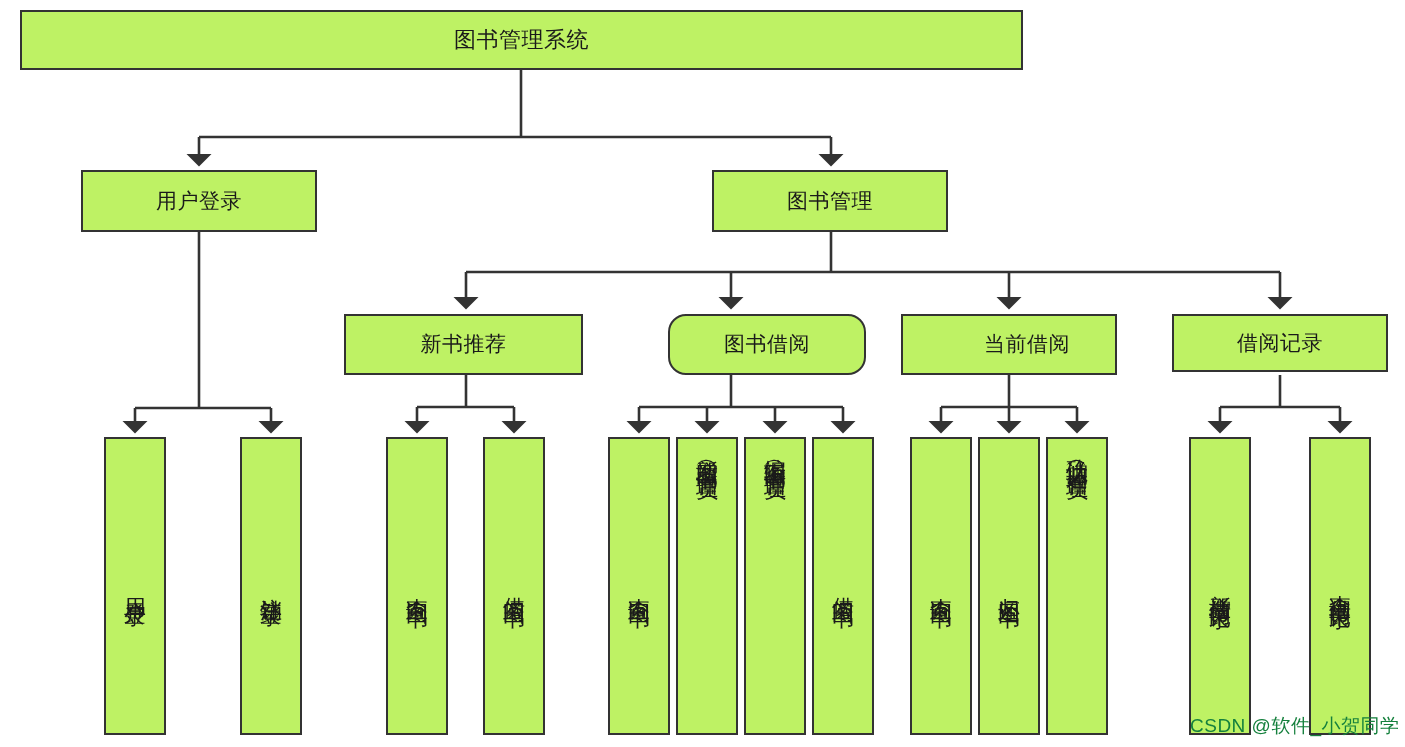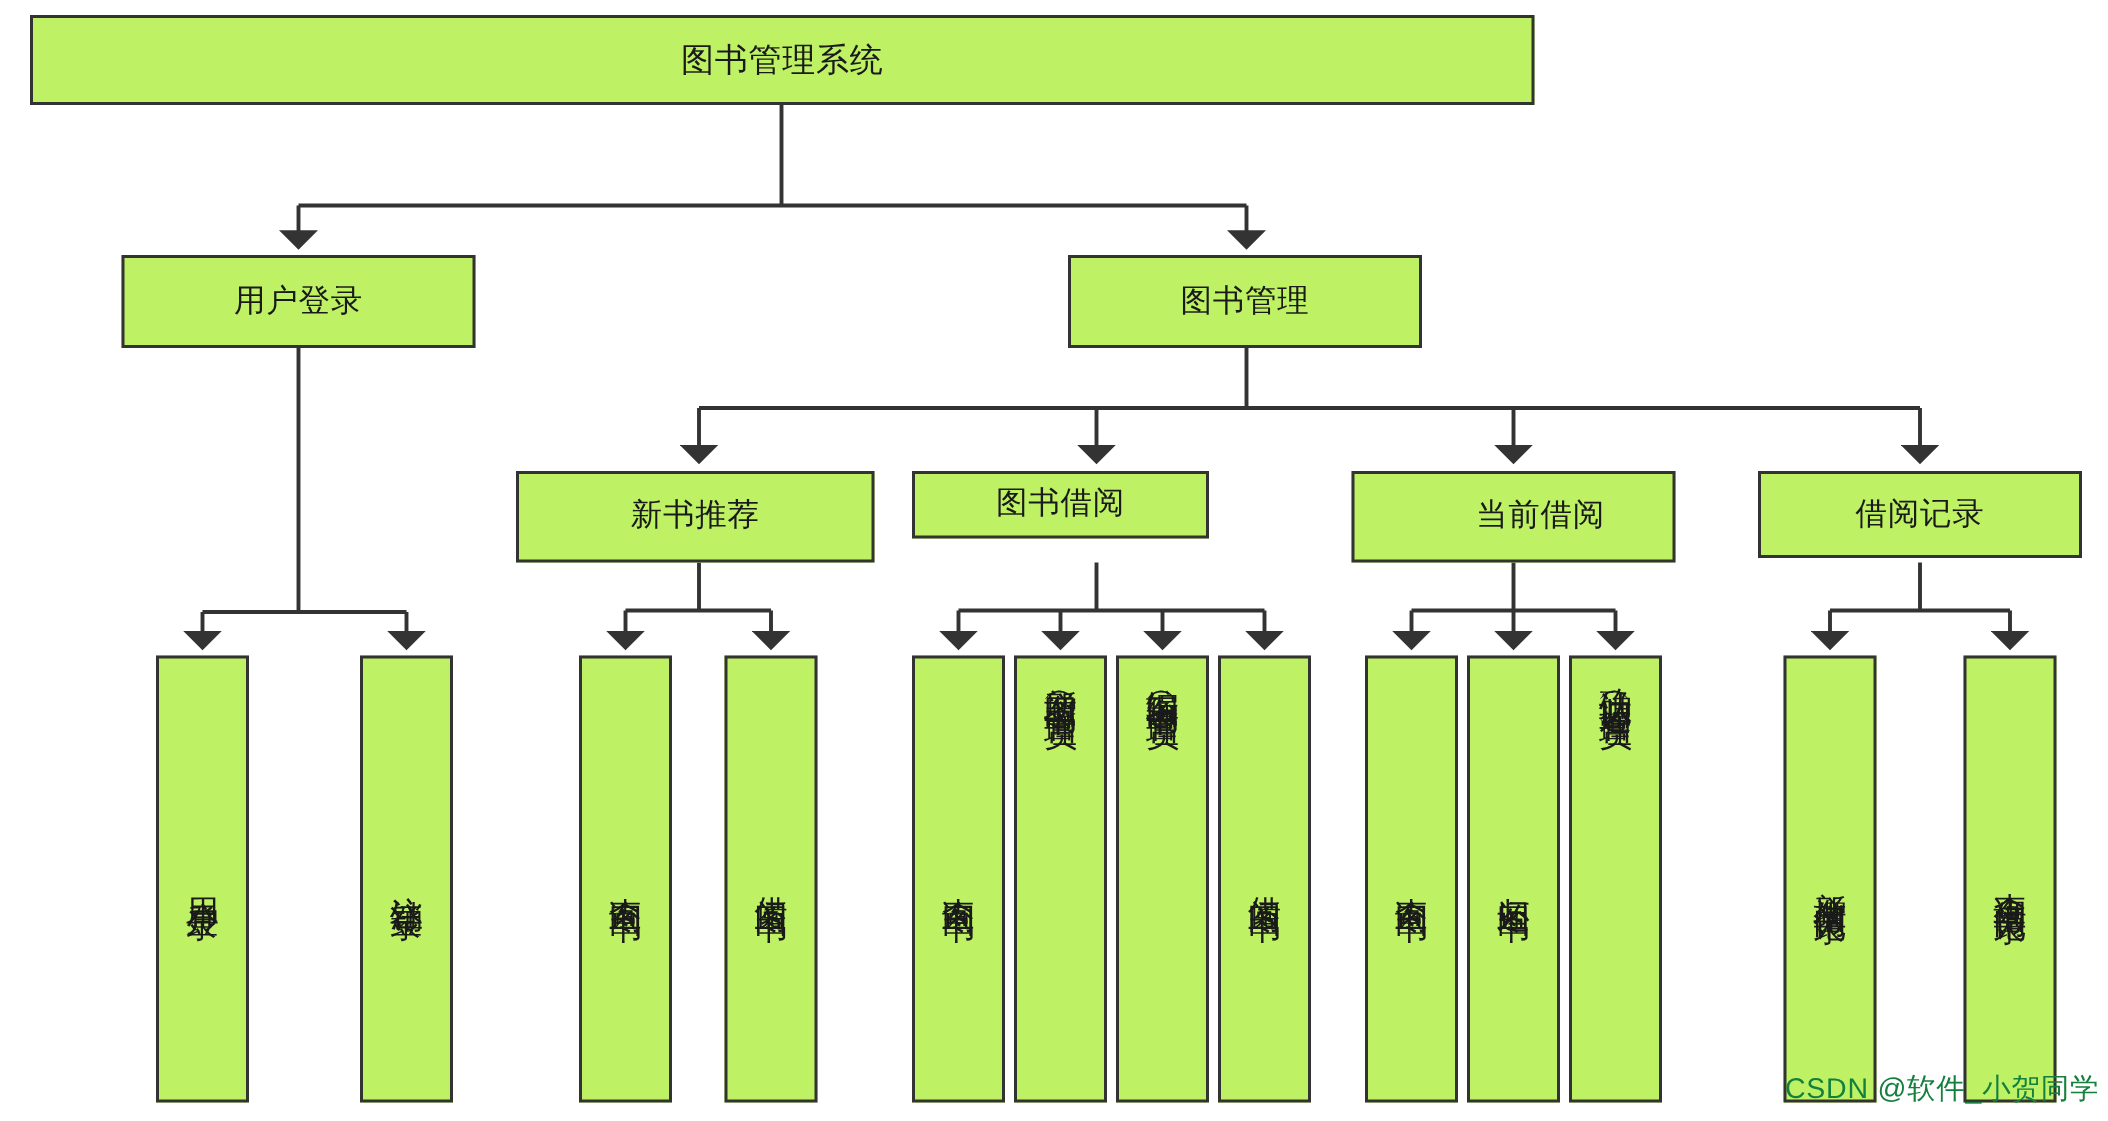--- a/index.html
+++ b/index.html
@@ -137,21 +137,21 @@
   <div class="node horiz" style="left:81px; top:170px; width:236px; height:62px;">
     <span class="label">用户登录</span>
   </div>
   <div class="node horiz" style="left:712px; top:170px; width:236px; height:62px;">
     <span class="label">图书管理</span>
   </div>
 
   <div class="node horiz" style="left:344px; top:314px; width:239px; height:61px;">
     <span class="label">新书推荐</span>
   </div>
-  <div class="node horiz" style="left:608px; top:314px; width:198px; height:45px;">
+  <div class="node horiz" style="left:668px; top:314px; width:198px; height:61px;border-radius:18px;">
     <span class="label">图书借阅</span>
   </div>
   <div class="node horiz" style="left:901px; top:314px; width:216px; height:61px;padding-left:36px;">
     <span class="label">当前借阅</span>
   </div>
   <div class="node horiz" style="left:1172px; top:314px; width:216px; height:58px;">
     <span class="label">借阅记录</span>
   </div>
 
   <div class="node vert center" style="left:104px; top:437px; width:62px; height:298px;">

